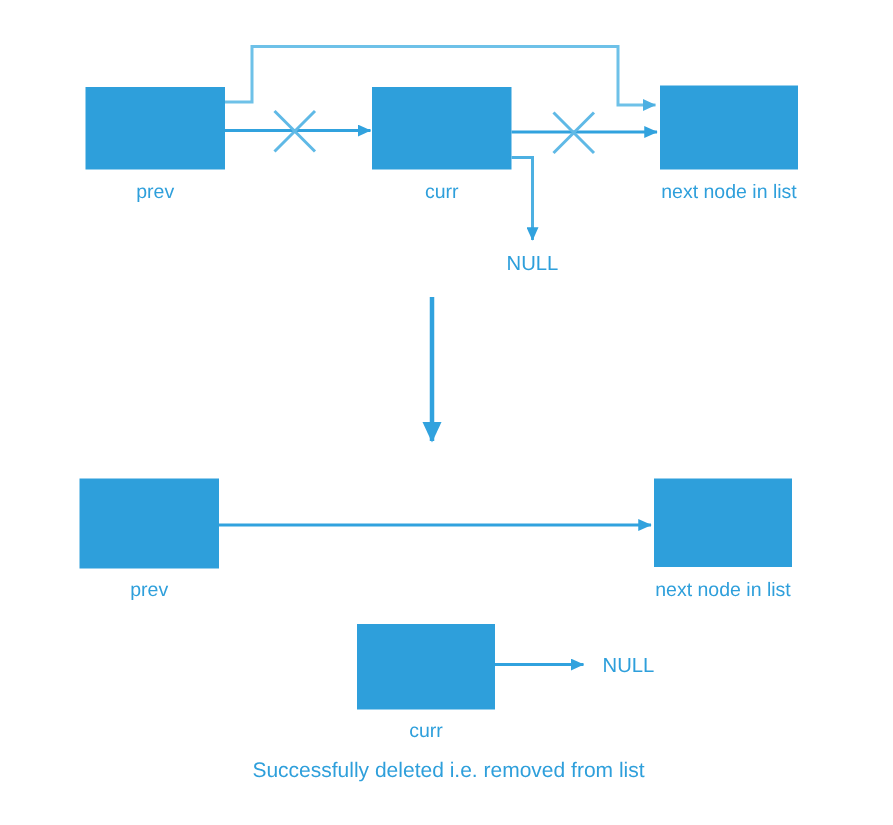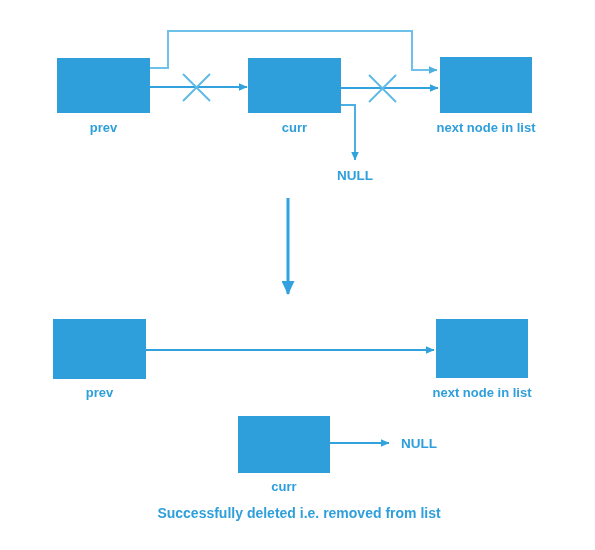--- a/index.html
+++ b/index.html
@@ -10,21 +10,20 @@
   body {
     width: 595px;
     height: 550px;
     font-family: "Liberation Sans", sans-serif;
     overflow: hidden;
   }
   #diagram-root {
     position: relative;
     width: 474px;
     height: 550px;
-    font-weight: bold;
   }
   svg.diagram {
     display: block;
     width: 595px;
     height: 550px;
   }
   .node-label {
     font-family: "Liberation Sans", sans-serif;
     font-size: 13px;
     fill: #2E9FDB;

